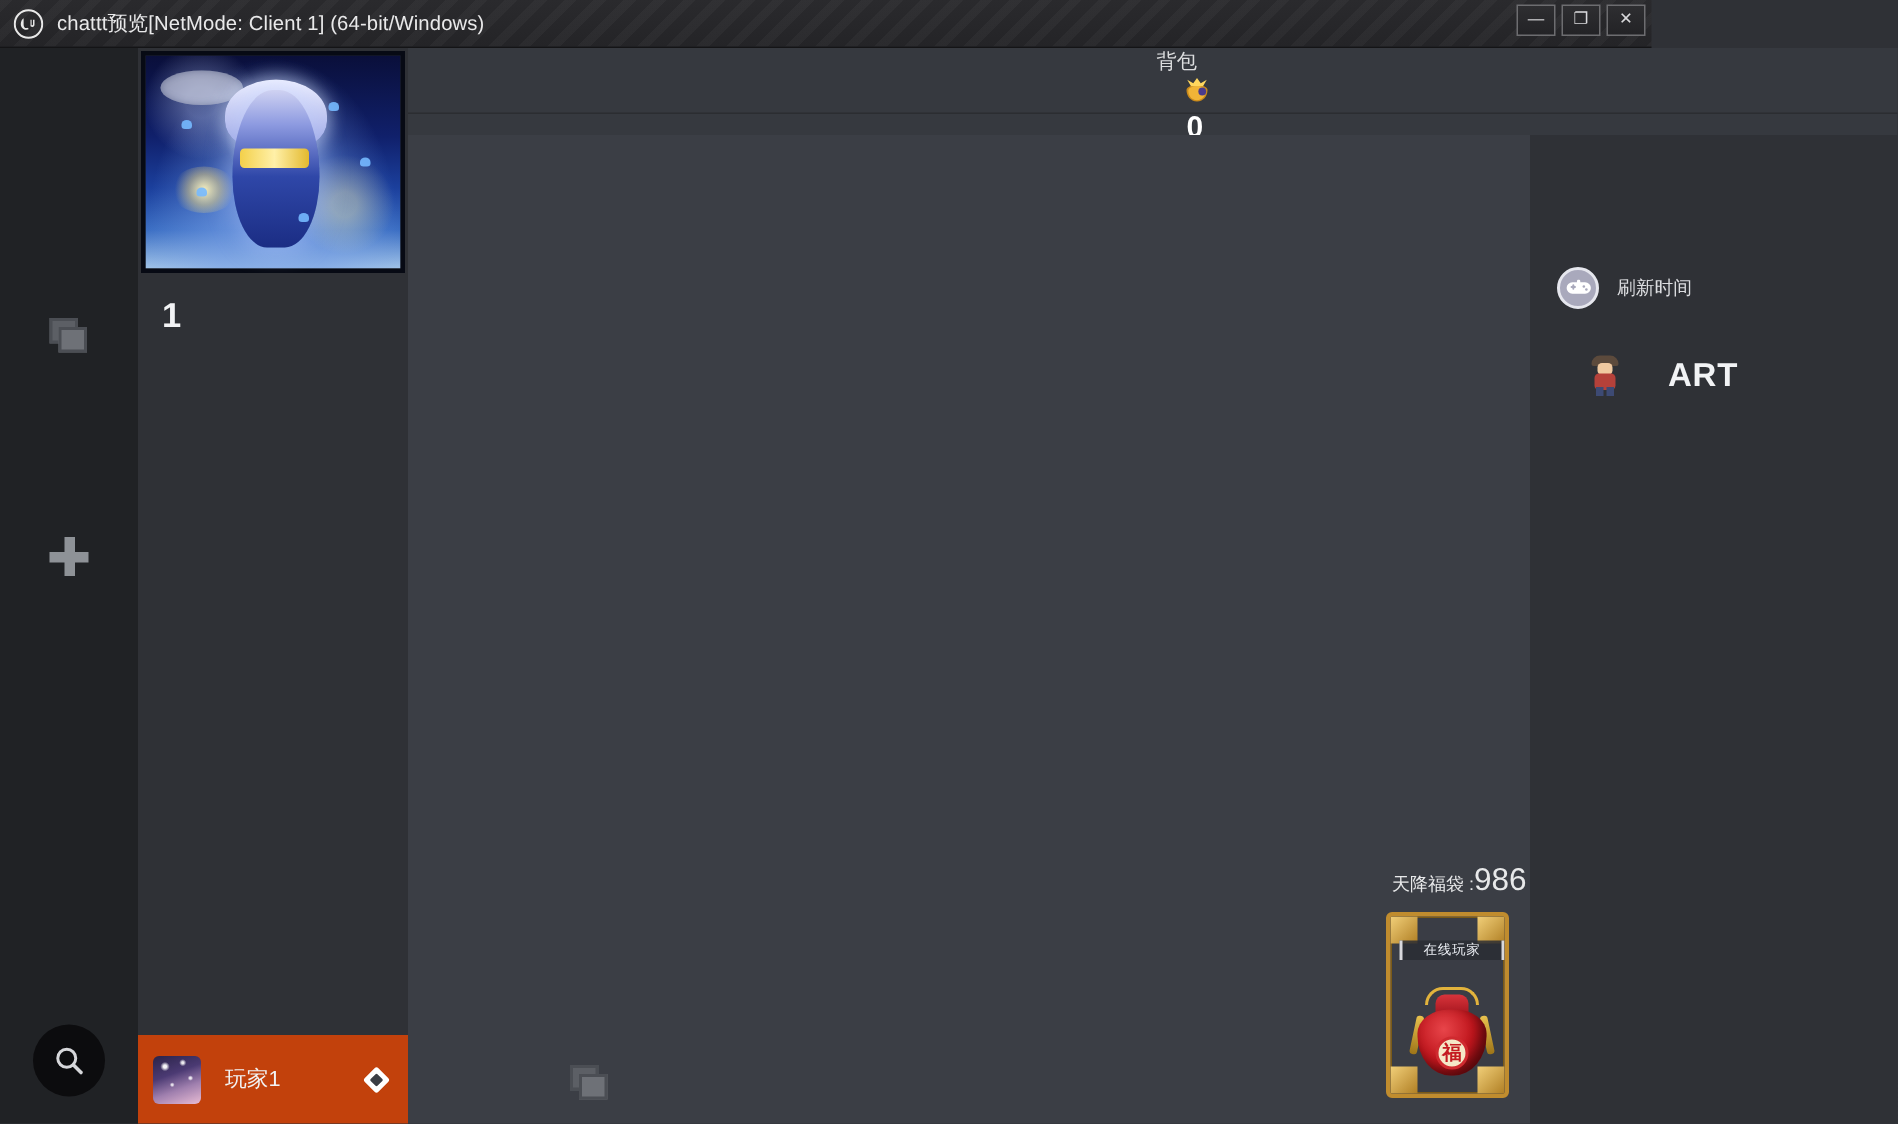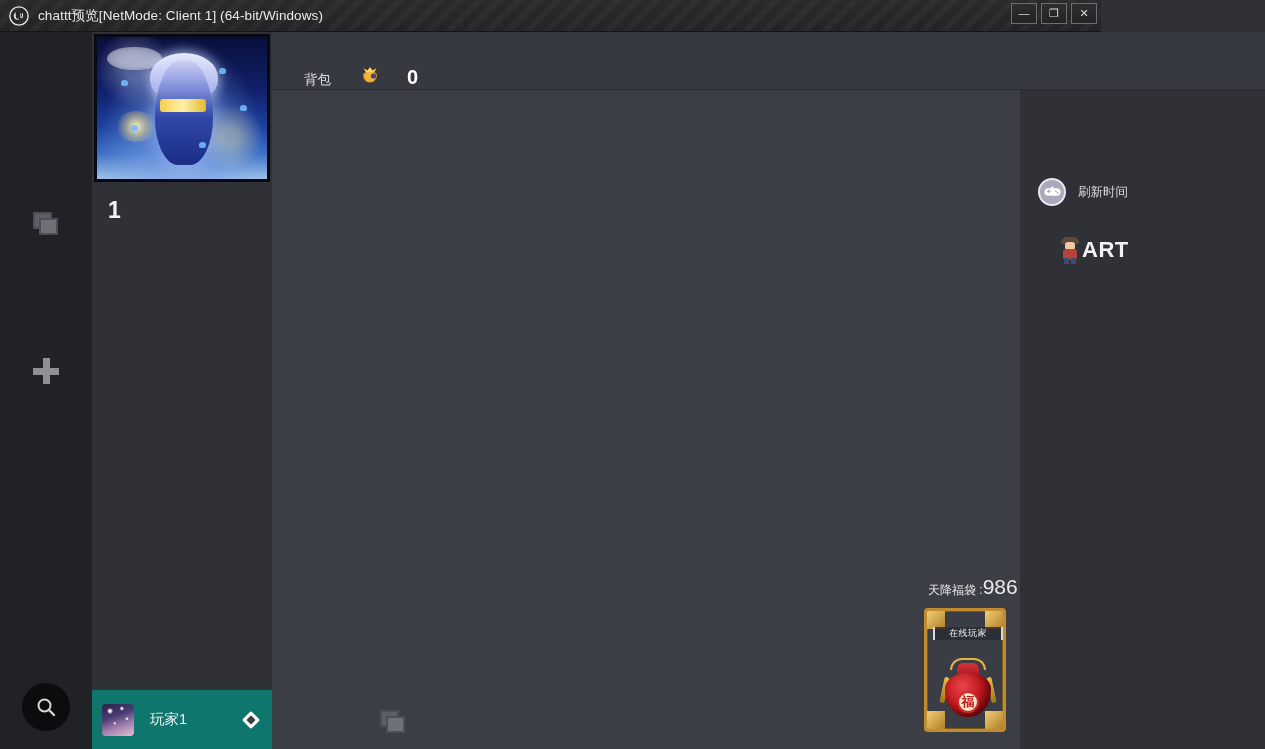--- a/index.html
+++ b/index.html
@@ -124,39 +124,39 @@
          border-radius:60% 60% 40% 40%; opacity:.9; }
 
   #banner-num{
     position:absolute; left:16px; top:165px;
     color:#f2f3f5; font-size:23px; font-weight:700; letter-spacing:.5px;
   }
 
   
   #userbar{
     position:absolute; left:0; bottom:0; width:180px; height:59px;
-    background:#0f766e; display:flex; align-items:center; padding:0 10px;
+    background:#c2410c; display:flex; align-items:center; padding:0 10px;
   }
   #user-avatar{
     width:32px; height:32px; border-radius:4px; flex:none;
     background:
       radial-gradient(circle at 25% 22%, rgba(255,255,255,.95) 0 3%, rgba(255,255,255,0) 9%),
       radial-gradient(circle at 62% 14%, rgba(255,255,255,.9) 0 2%, rgba(255,255,255,0) 7%),
       radial-gradient(circle at 78% 46%, rgba(255,255,255,.85) 0 2%, rgba(255,255,255,0) 6%),
       radial-gradient(circle at 40% 60%, rgba(255,255,255,.8) 0 2%, rgba(255,255,255,0) 6%),
       linear-gradient(160deg,#2a2348 0%,#4b3a73 38%,#9f7fae 66%,#e8bcd4 100%);
   }
   #user-name{ color:#f2f3f5; font-size:14.5px; margin-left:16px; }
   #user-gem{ margin-left:auto; width:22px; height:22px; }
 
   
   #chat-header{
-    position:absolute; left:272px; top:0; width:993px; height:58px;
+    position:absolute; left:272px; top:0; width:993px; height:44px;
     background:#36393f; border-bottom:1px solid #2b2d31;
-    display:flex; align-items:flex-end; padding-left:32px;
+    display:flex; align-items:center; padding-left:32px;flex-direction:column;
   }
   #bag-label{ color:#dcddde; font-size:13.5px; }
   #coin-icon{ margin-left:26px; width:26px; height:24px; position:relative; }
   #coin-count{ color:#ffffff; font-size:20px; font-weight:700; margin-left:24px; }
 
   
   #chat-main{
     position:absolute; left:272px; top:58px; width:748px; height:659px;
     background:#3b3e45;
   }
@@ -297,21 +297,21 @@
   }
   #member-sprite .body{
     position:absolute; left:5px; top:12px; width:14px; height:11px;
     background:#b5413a; border-radius:3px;
   }
   #member-sprite .leg{
     position:absolute; top:21px; width:5px; height:6px; background:#3d4a74;
   }
   #member-sprite .leg.l{ left:6px; }
   #member-sprite .leg.r{ left:13px; }
-  #member-name{ color:#f2f3f5; font-size:22px; font-weight:700; letter-spacing:.5px; }
+  #member-name{ color:#f2f3f5; font-size:22px; font-weight:700; margin-left:30px; letter-spacing:.5px; }
   .wm-noise{
     position:absolute; border-radius:10px; pointer-events:none;
     background:
       repeating-conic-gradient(rgba(255,255,255,.05) 0% 25%, rgba(0,0,0,.05) 0% 50%);
     background-size:3px 3px; opacity:.6;
   }
   #noise-b{ left:990px; top:628px; width:222px; height:68px; }
 </style>
 </head>
 <body>

